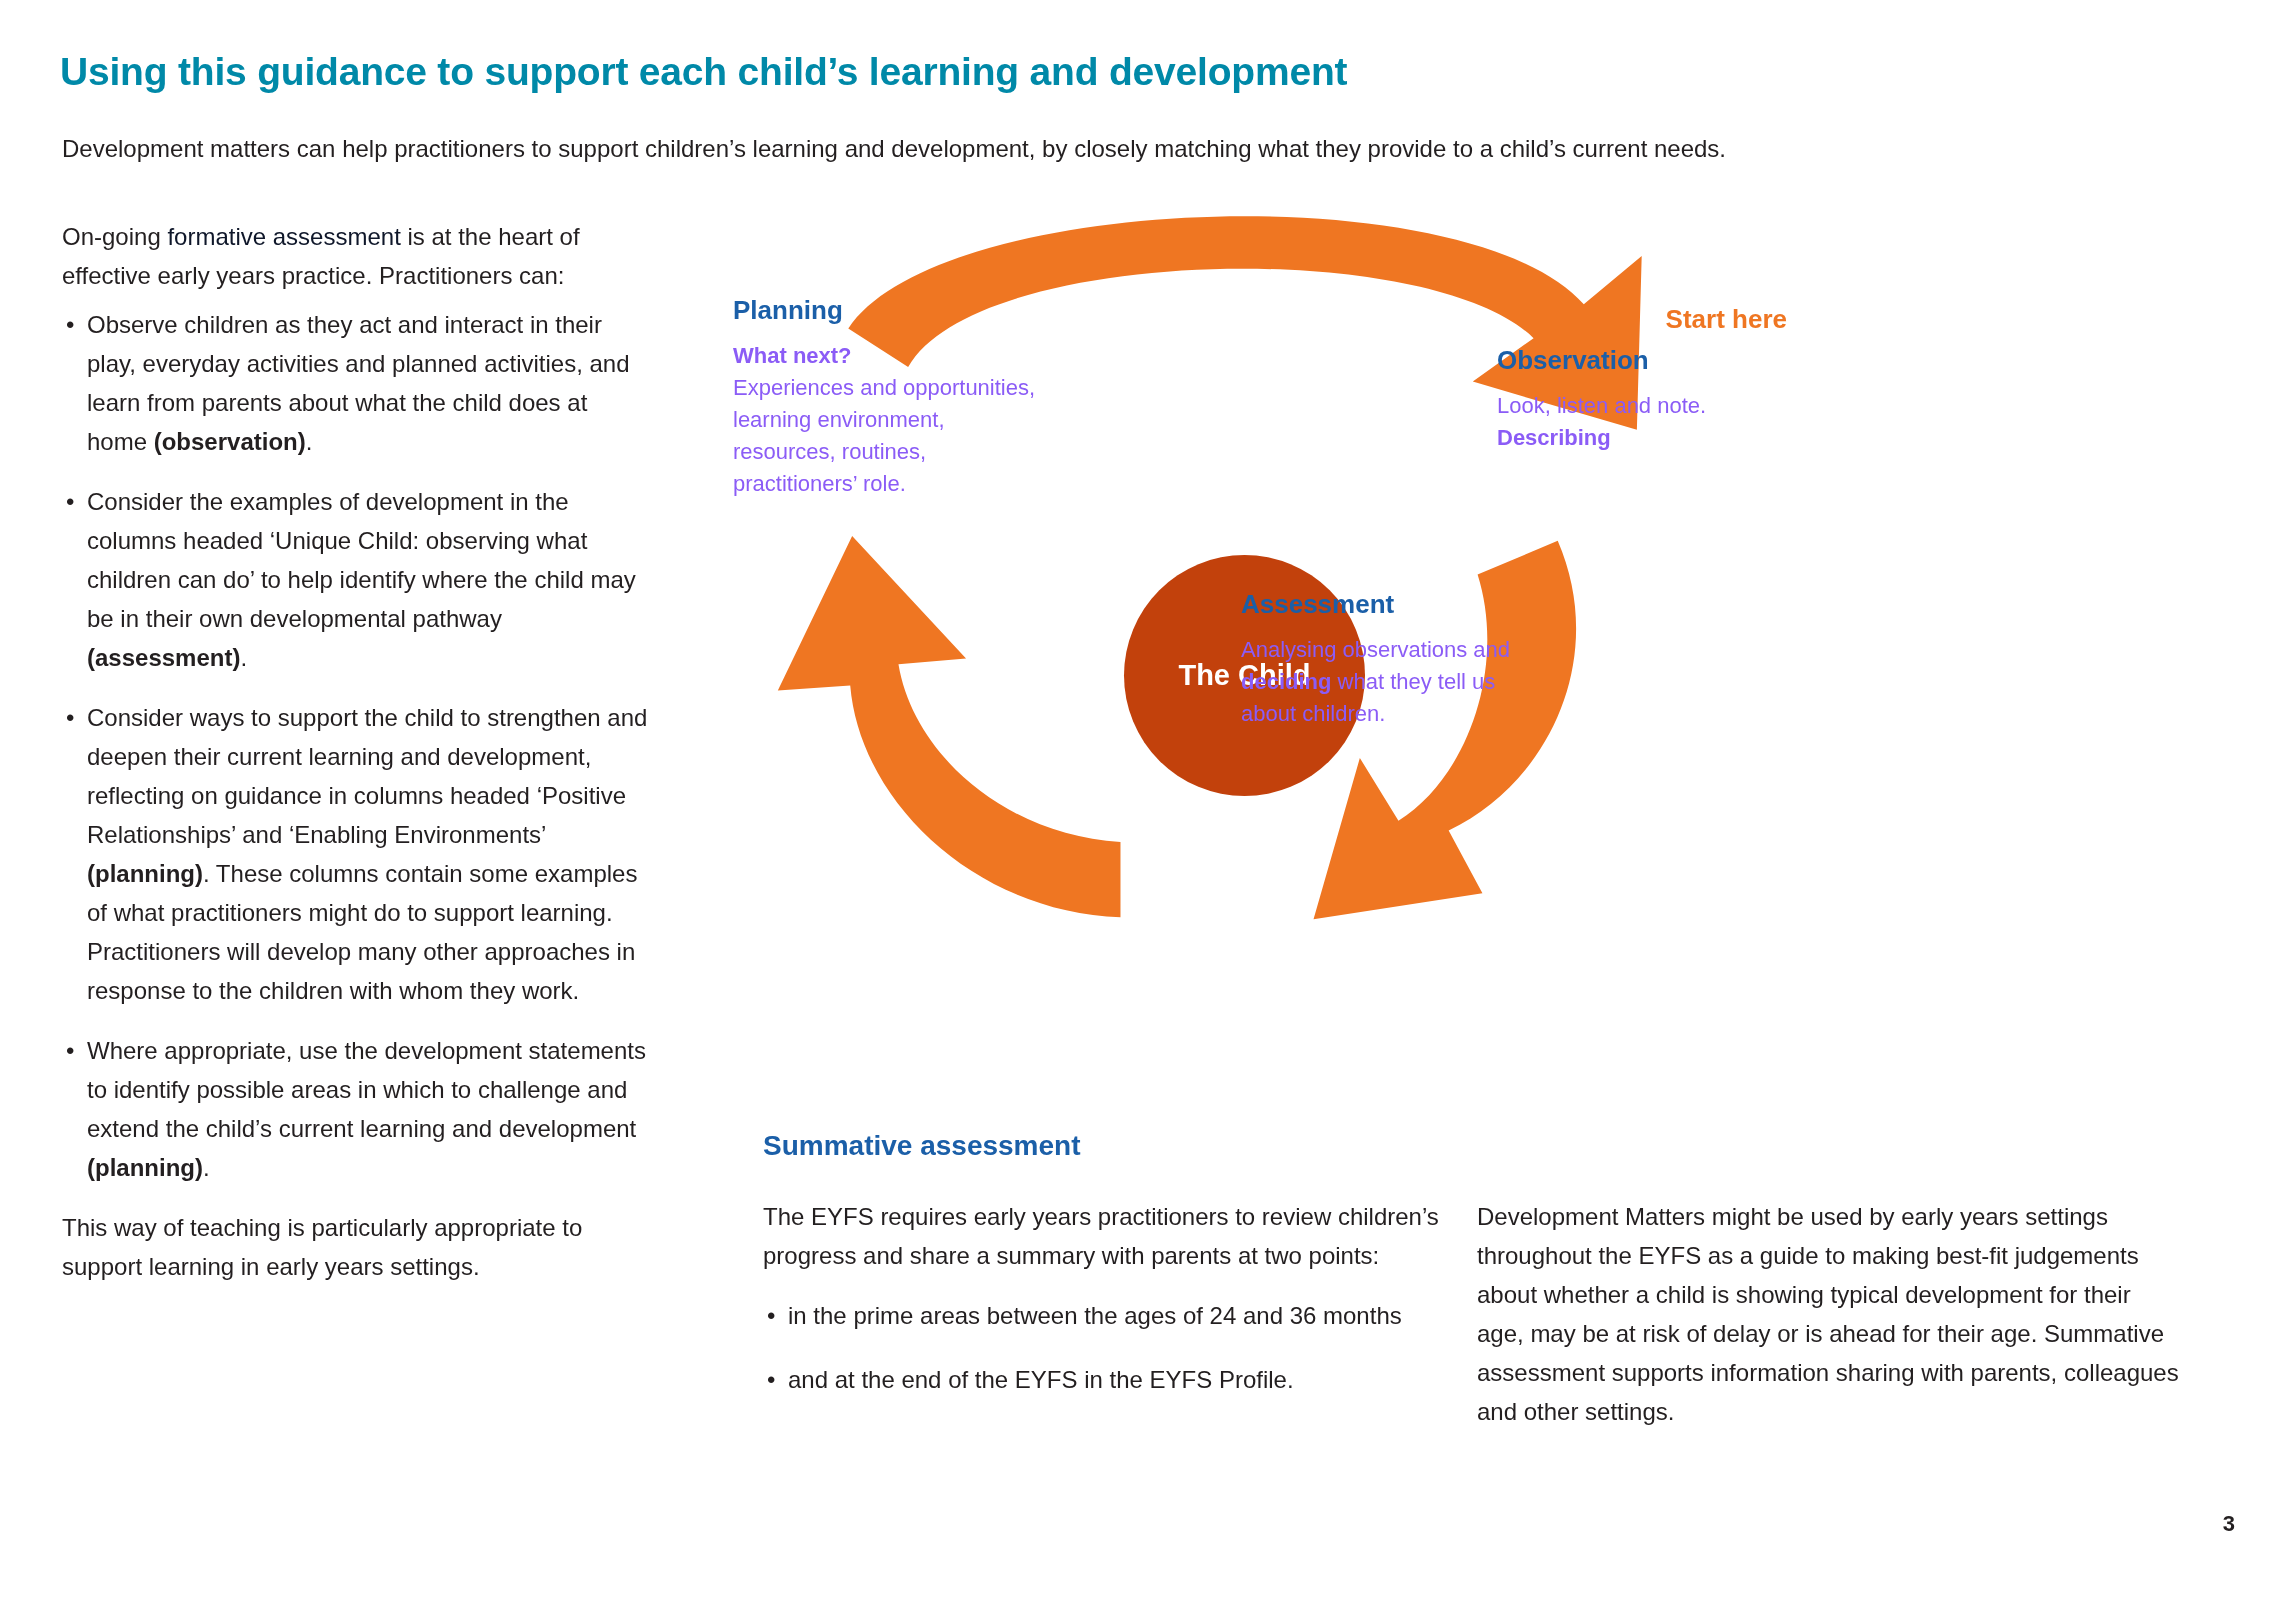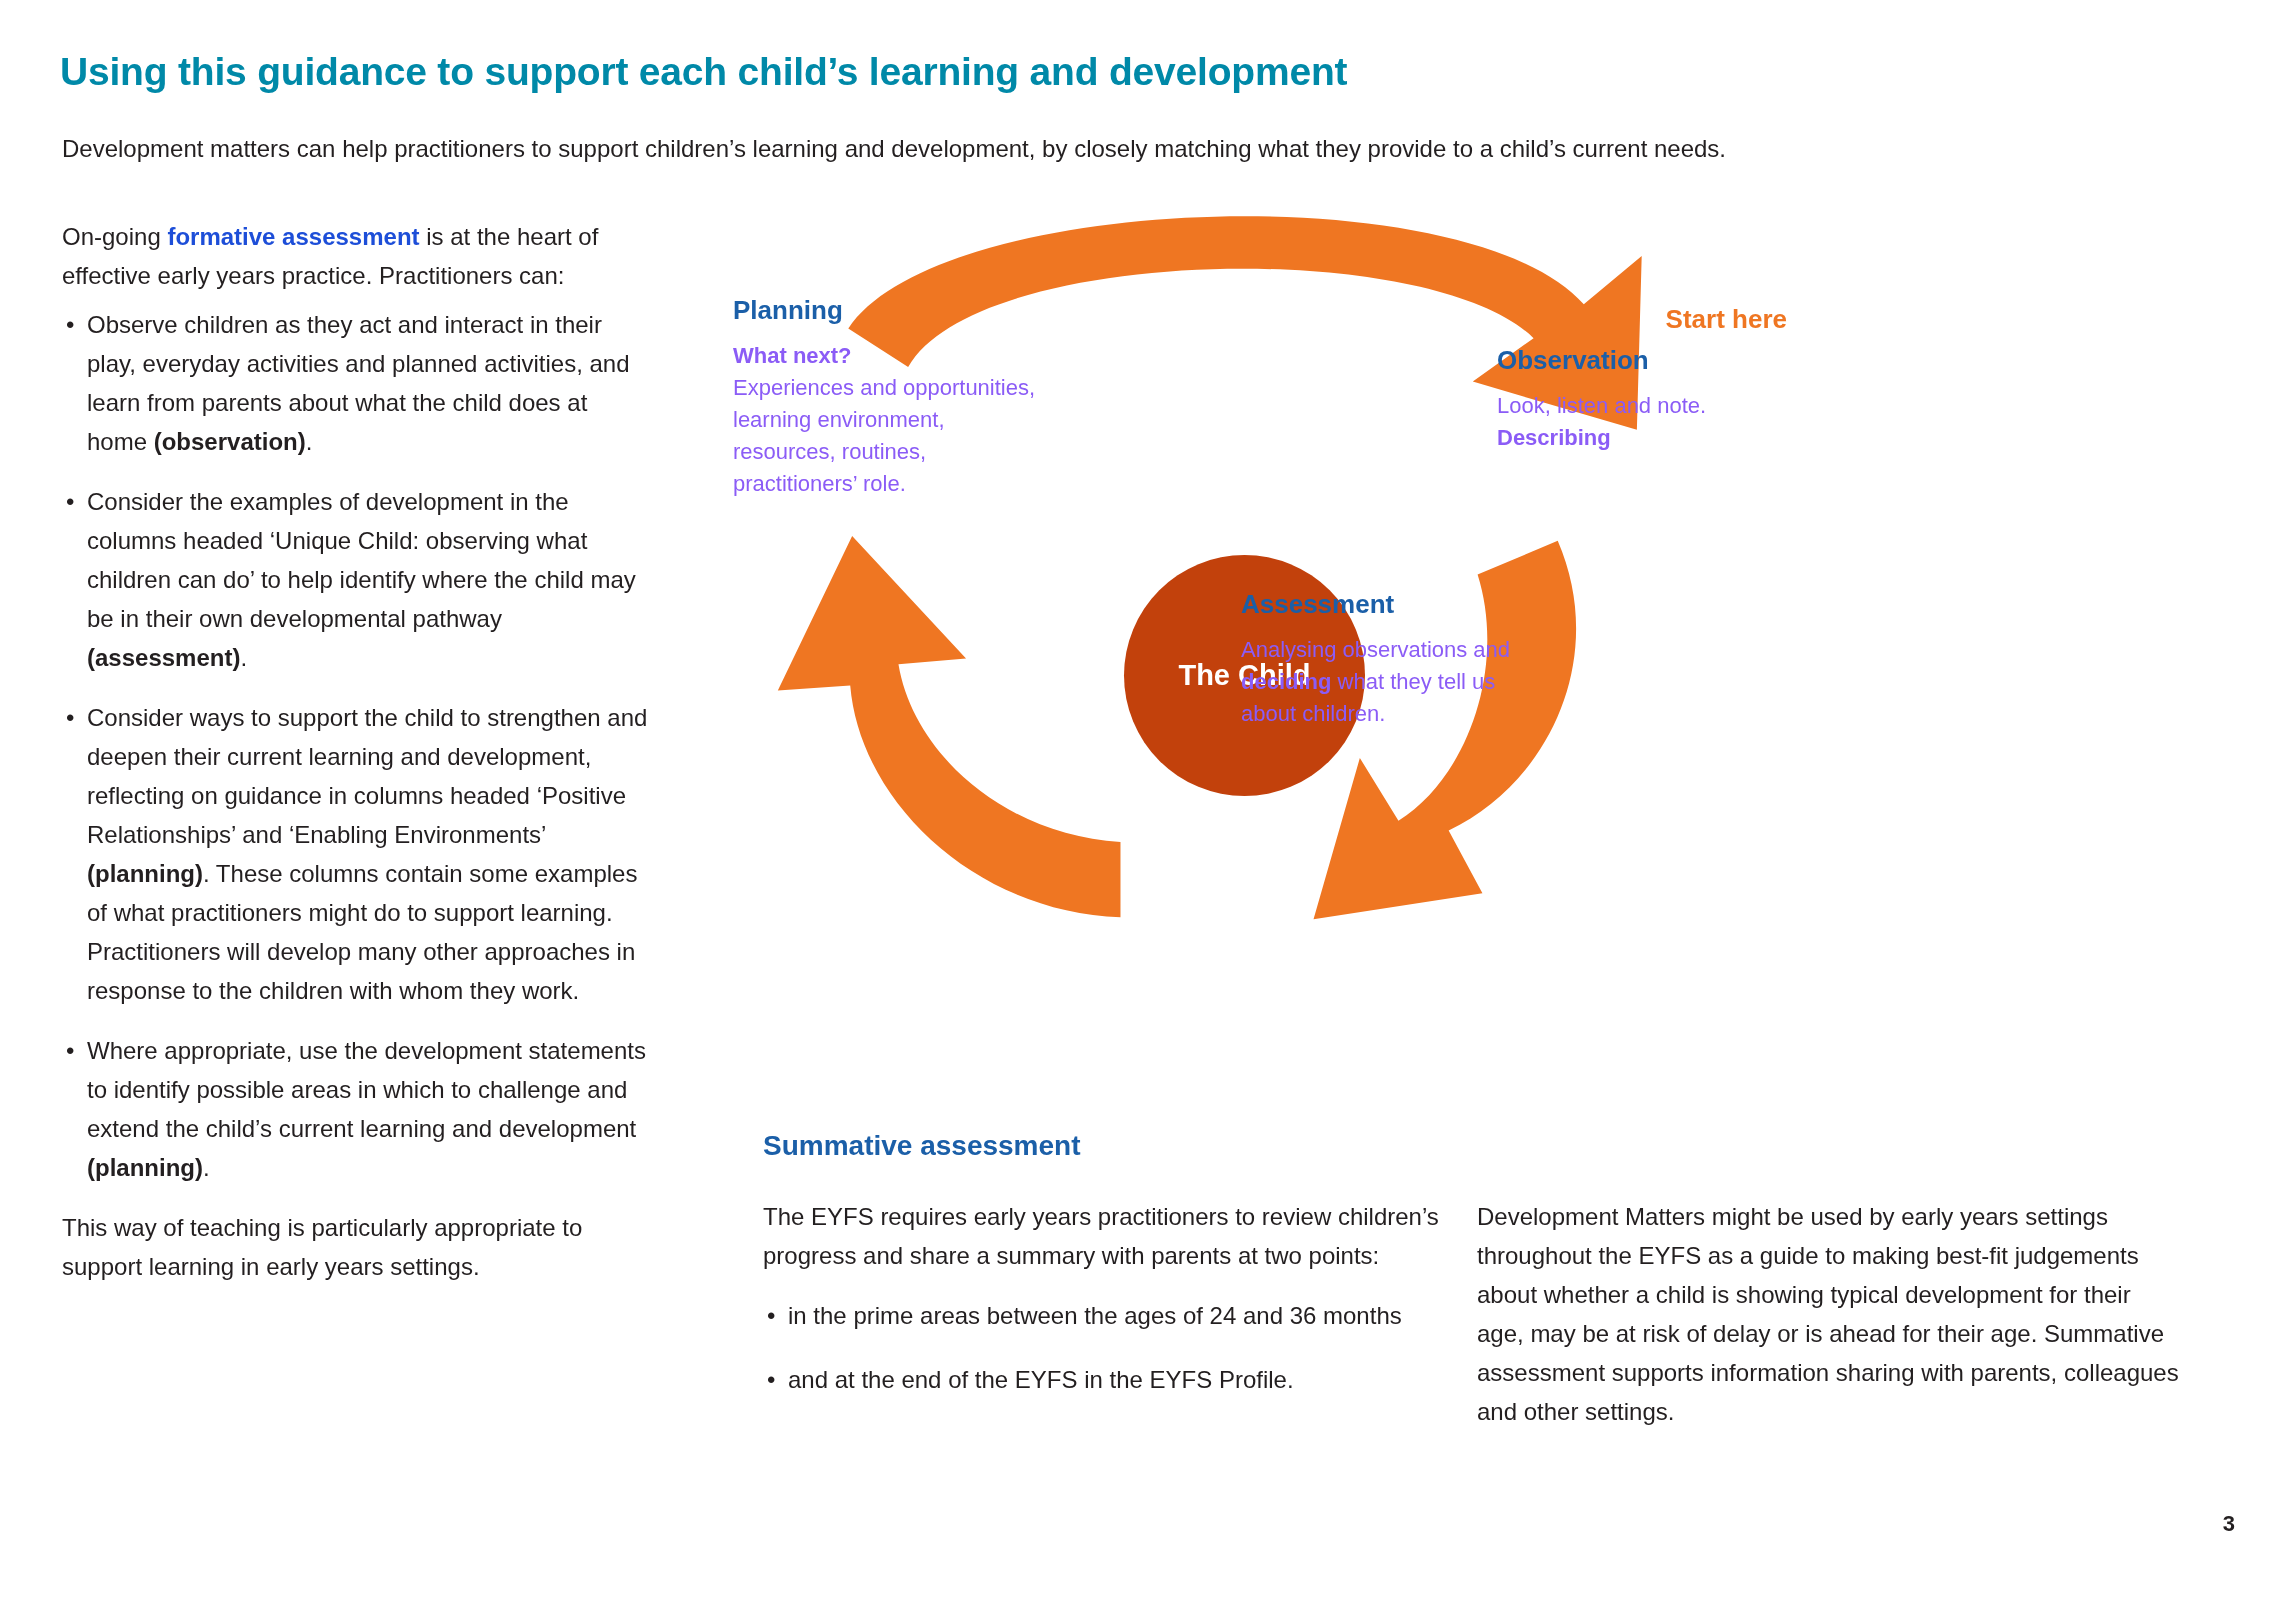--- a/index.html
+++ b/index.html
@@ -65,21 +65,21 @@
     padding-left: 25px;
     margin-bottom: 21px;
   }
   .bullet-list li::before {
     content: "\2022";
     position: absolute;
     left: 3.9px;
     top: 0;
   }
   b, .b { font-weight: bold; }
-  .blue-bold { color: #1d4ed8; font-weight: bold; }
+  .blue-bold { color: #0f172a; font-weight: normal; }
 
   
   .diagram {
     position: absolute;
     left: 734px;
     top: 203px;
     width: 966px;
     height: 888px;
   }
   .center-circle {

